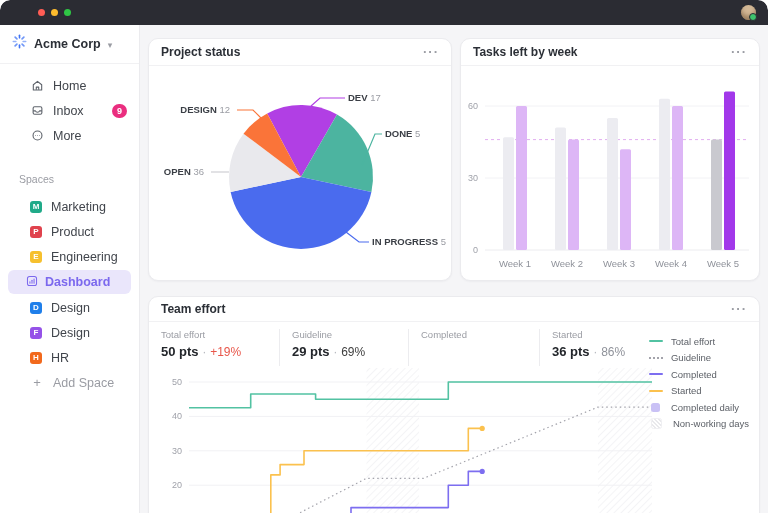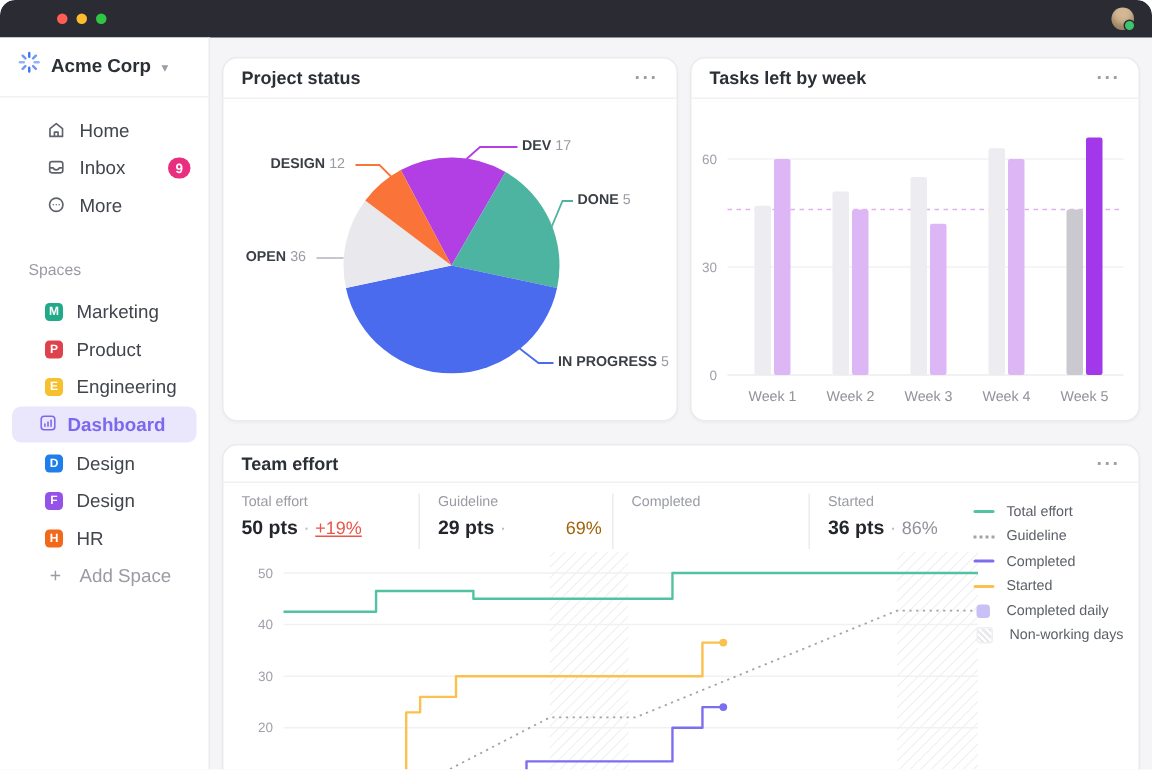--- a/index.html
+++ b/index.html
@@ -243,25 +243,25 @@
 
       <div class="card card-team">
         <div class="card-head">
           <span class="card-title">Team effort</span>
           <span class="menu-btn">···</span>
         </div>
         <div class="card-body" style="height:216px;">
           <div class="stats">
             <div class="stat st-1">
               <div class="stat-label">Total effort</div>
-              <div class="stat-value"><span>50 pts</span> <span class="stat-sep">·</span> <span class="stat-secondary" style="color: rgb(232, 86, 74); text-decoration: underline;">+19%</span></div>
+              <div class="stat-value"><span>50 pts</span> <span class="stat-sep">·</span> <span class="stat-secondary" style="color: rgb(232, 86, 74);">+19%</span></div>
             </div>
             <div class="stat st-2">
               <div class="stat-label">Guideline</div>
-              <div class="stat-value"><span>29 pts</span> <span class="stat-sep">·</span> <span class="stat-secondary" style="color: #a16207; margin-left: 36px;">69%</span></div>
+              <div class="stat-value"><span>29 pts</span> <span class="stat-sep">·</span> <span class="stat-secondary" style="color: #404040;">69%</span></div>
             </div>
             <div class="stat st-3">
               <div class="stat-label">Completed</div>
             </div>
             <div class="stat st-4">
               <div class="stat-label">Started</div>
               <div class="stat-value"><span>36 pts</span> <span class="stat-sep">·</span> <span class="stat-secondary" style="color: rgb(143, 146, 154);">86%</span></div>
             </div>
           </div>
 

